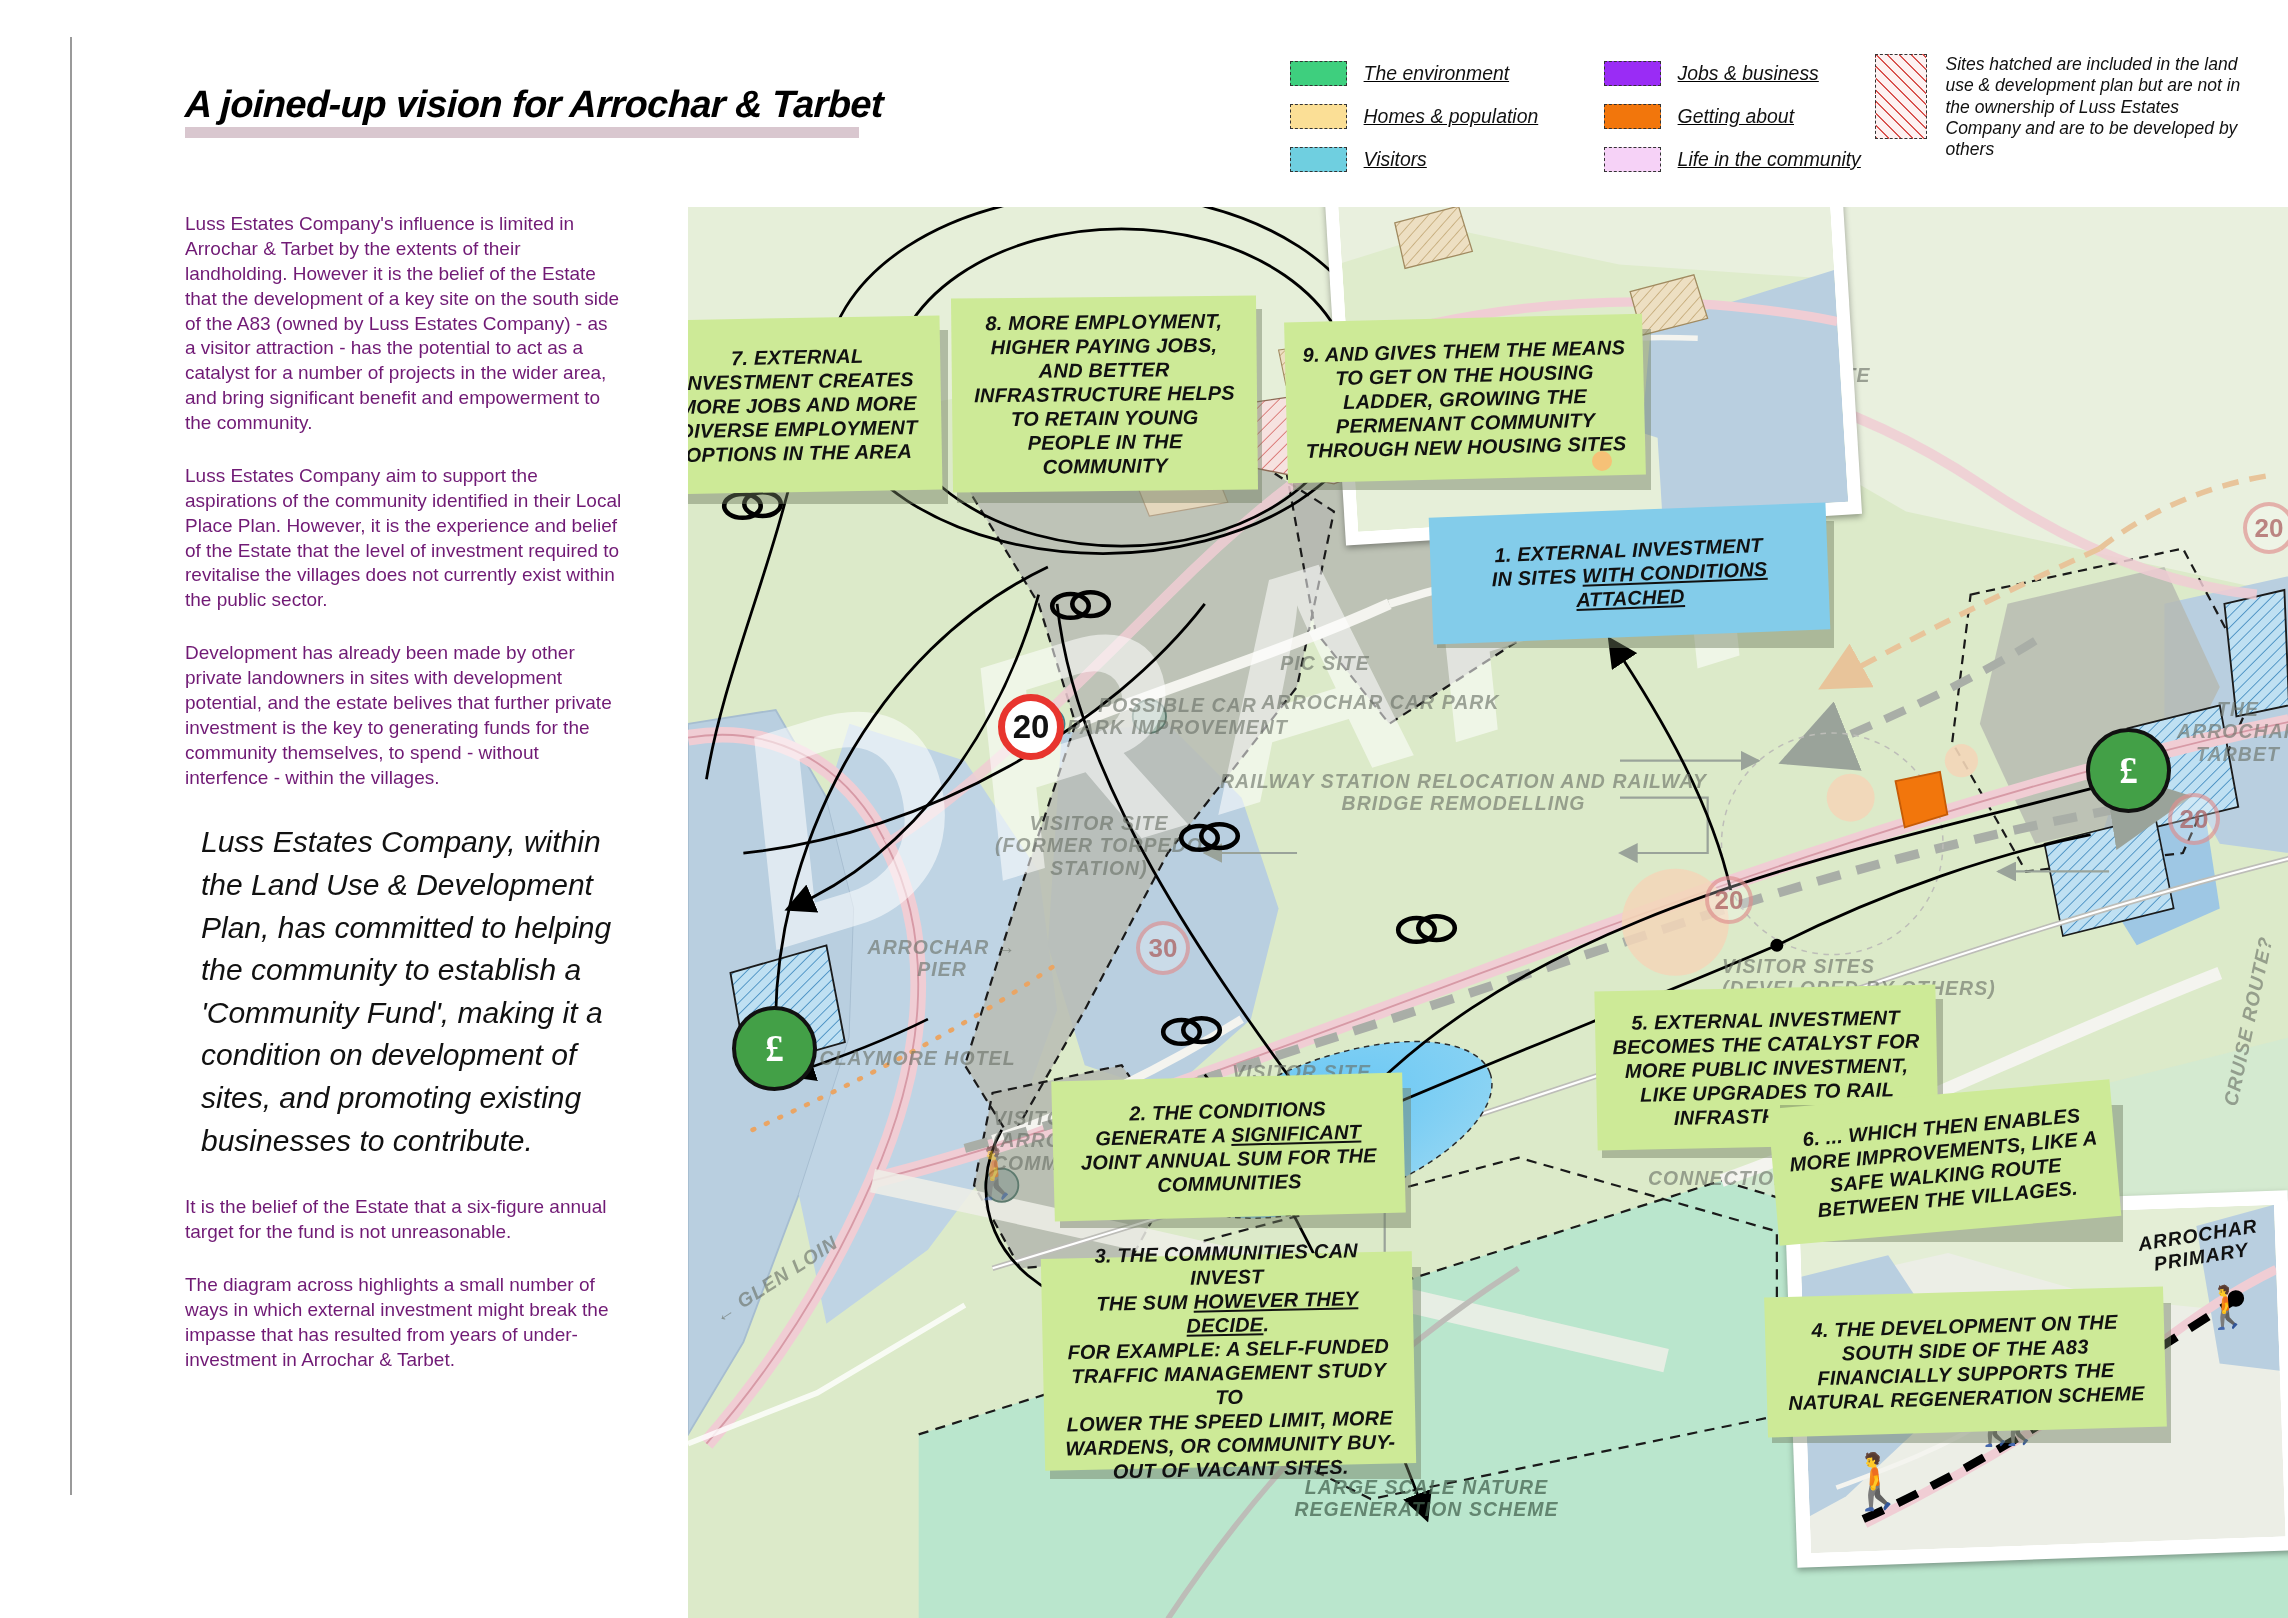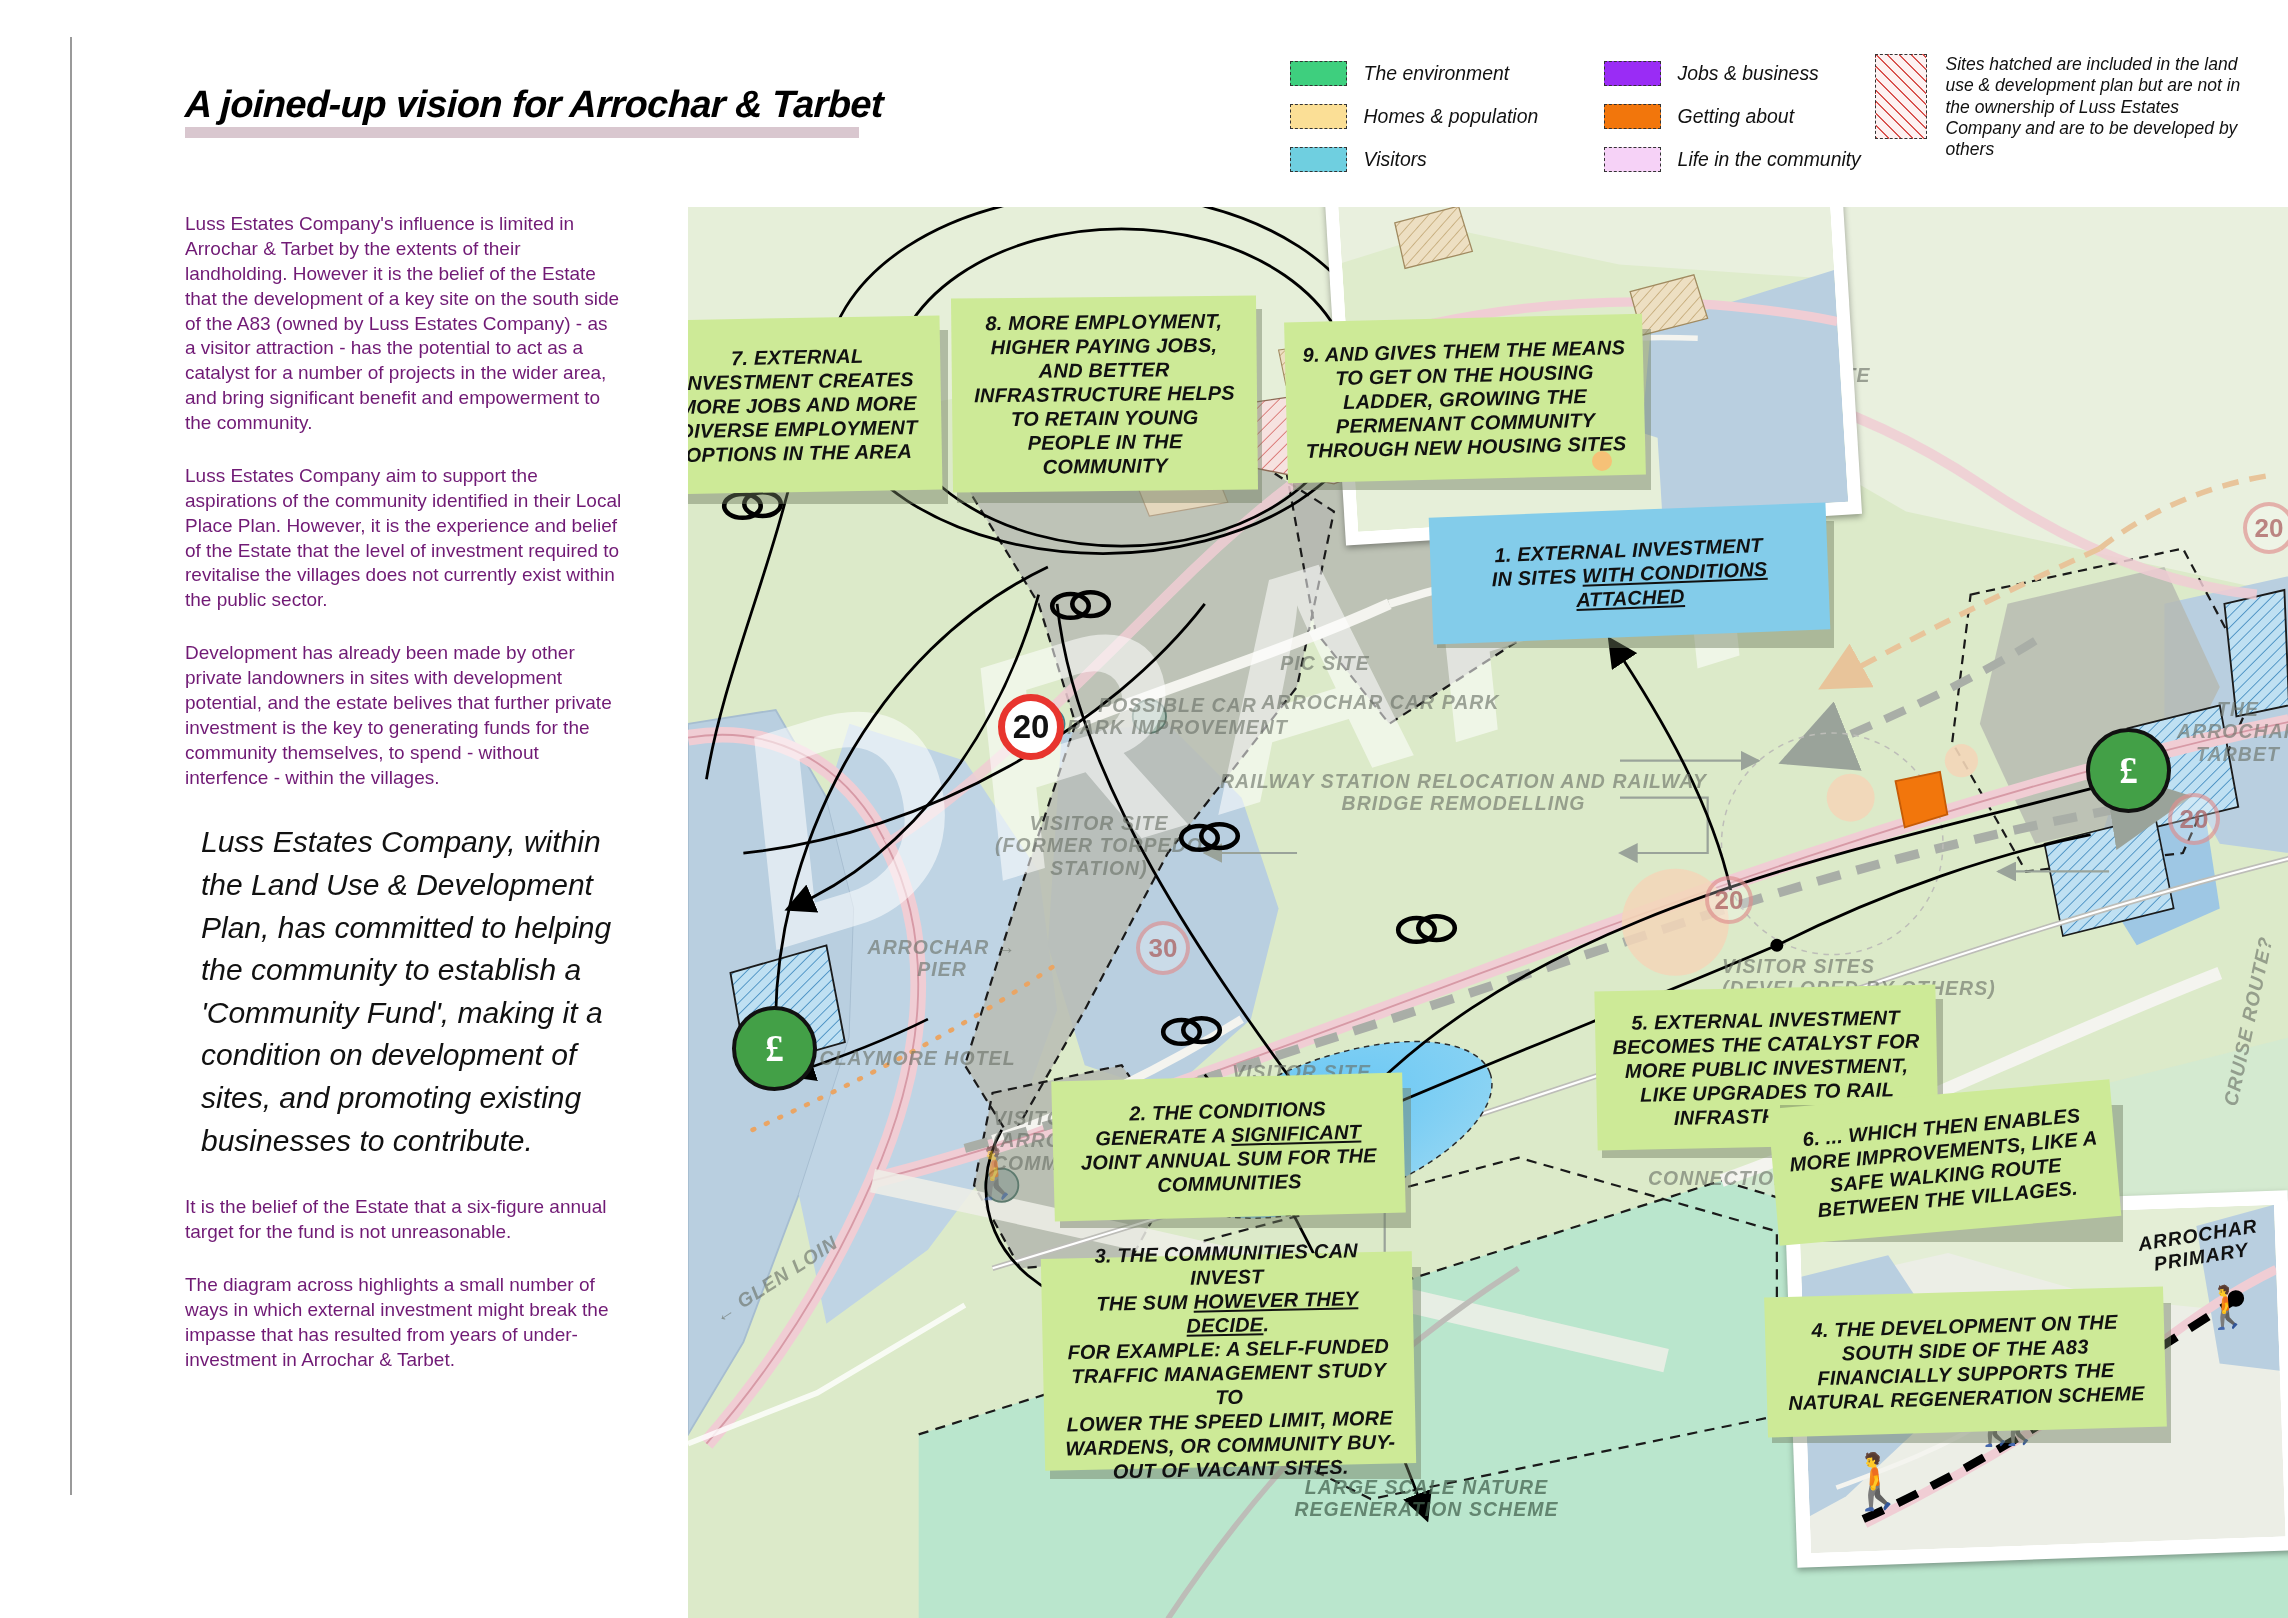--- a/index.html
+++ b/index.html
@@ -21,21 +21,21 @@
     color:#000;white-space:nowrap;position:relative;z-index:2;
     transform:skewX(-2deg);
   }
   .title-underline{
     position:absolute;left:185px;top:127px;width:674px;height:11px;
     background:#d9c7cf;z-index:1;
   }
 
   
   .legend{position:absolute;left:1290px;top:52px;width:646px;
-    display:grid;grid-template-columns:286px 305px;grid-auto-rows:43px;column-gap:28px;}
+    display:grid;grid-template-columns:286px 305px;grid-auto-rows:43px;column-gap:28px;text-decoration:underline;}
   .legend-item{display:flex;align-items:center;gap:16.6px;}
   .swatch{width:57px;height:25px;border:1.8px dashed #333;box-sizing:border-box;flex:none;}
   .legend-label{font-style:italic;font-size:19.4px;color:#111;white-space:nowrap;}
 
   .hatch-note{position:absolute;left:1875px;top:54px;width:369px;display:flex;gap:18.5px;}
   .hatch-swatch{
     width:52px;height:85px;flex:none;border:1.8px dashed #333;box-sizing:border-box;
     background:
       repeating-linear-gradient(45deg,#d9534f 0 1.4px,rgba(0,0,0,0) 1.4px 8.3px),
       #fdf2f2;

